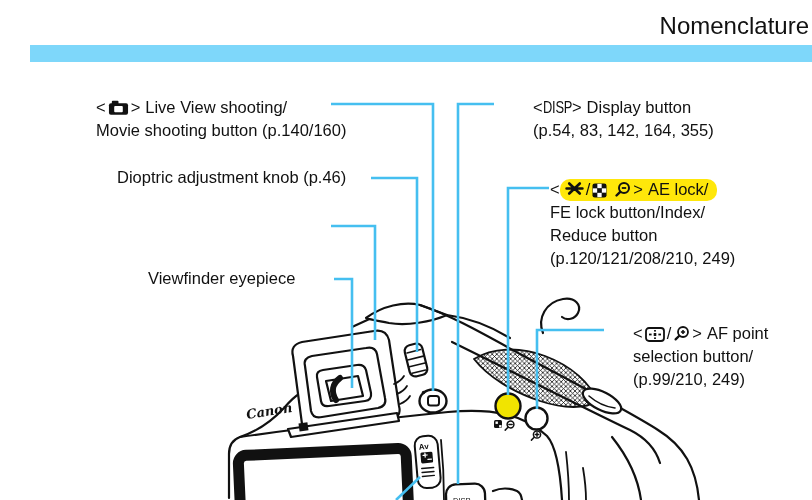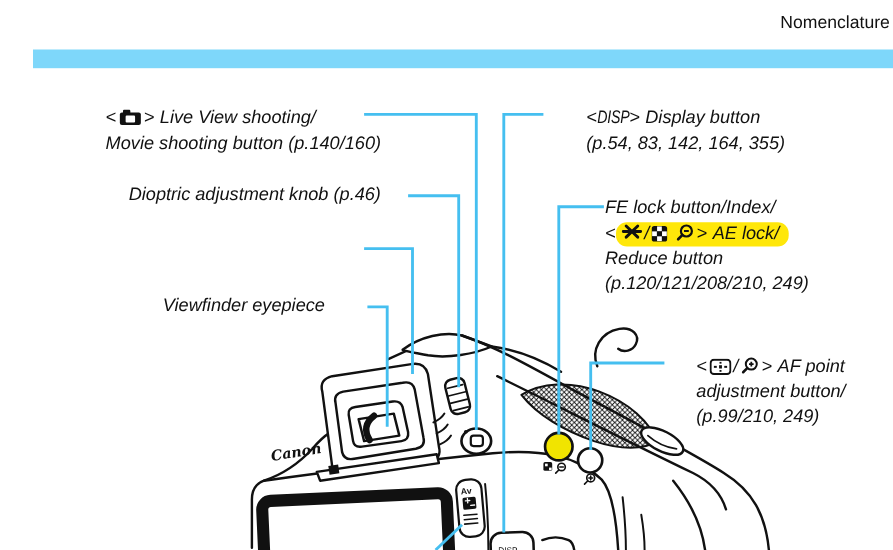--- a/index.html
+++ b/index.html
@@ -7,25 +7,25 @@
     --leader:#45BFF0;
     --highlight:#FFE70A;
     --btn-yellow:#F1E400;
     --ink:#111111;
   }
   html,body{margin:0;padding:0;background:#ffffff;}
   .page{
     position:relative;width:812px;height:500px;background:#ffffff;
     font-family:"Liberation Sans",sans-serif;color:var(--ink);overflow:hidden;
   }
-  .title{position:absolute;top:12px;right:3px;font-size:16px;}
+  .title{position:absolute;top:12px;right:3px;font-size:24px;}
   .bar{position:absolute;left:30px;top:45px;width:782px;height:17px;background:var(--accent);}
   .art{position:absolute;left:0;top:0;}
   .label{position:absolute;font-size:16.5px;line-height:23px;white-space:nowrap;}
-  .ln{display:block;font-style:italic;}
+  .ln{display:block;}
   .ic{vertical-align:-3px;margin:0 2px;}
   .close{margin-right:5px;}
   .hl{background:var(--highlight);border-radius:10px;padding:1px 9px 3px 3px;}
   .disp-key{display:inline-block;transform:scaleX(.78);transform-origin:0 70%;margin-right:-8px;letter-spacing:-.3px;}
   .ld{stroke:var(--leader);fill:none;stroke-width:2.6px;}
   .btn-yellow{fill:var(--btn-yellow);}
 </style>
 </head>
 <body>
 
@@ -151,52 +151,52 @@
   </div>
 
   <div class="label" style="left:497px;top:96px;margin-left:36px;">
     <span class="ln">
       <span>&lt;</span><span class="disp-key">DISP</span><span class="close">&gt;</span><span>Display button</span>
     </span>
     <span class="ln">(p.54, 83, 142, 164, 355)</span>
   </div>
 
   <div class="label" style="left:550px;top:178px;">
-    <span class="ln">FE lock button/Index/</span>
     <span class="ln">
       <span>&lt;</span><span class="hl"><svg class="ic" width="19" height="19" viewBox="0 0 18 18">
             <path d="M1.5 9 H16.5 M4 4.2 L14 13.8 M14 4.2 L4 13.8" stroke="#111" stroke-width="2.5" stroke-linecap="round" fill="none"></path>
           </svg><span>/</span><svg class="ic" width="15" height="15" viewBox="0 0 16 16">
             <rect x="0.5" y="0.5" width="15" height="15" rx="2.5" fill="#111"></rect>
             <rect x="5.7" y="0.9" width="4.6" height="4.6" fill="#fff"></rect>
             <rect x="0.9" y="5.7" width="4.6" height="4.6" fill="#fff"></rect>
             <rect x="10.5" y="5.7" width="4.6" height="4.6" fill="#fff"></rect>
             <rect x="5.7" y="10.5" width="4.6" height="4.6" fill="#fff"></rect>
           </svg><svg class="ic" width="17" height="17" viewBox="0 0 17 17" style="margin-left:5px;">
             <circle cx="10" cy="7" r="5" stroke="#111" stroke-width="2" fill="none"></circle>
             <path d="M7.8 7 H12.2" stroke="#111" stroke-width="1.8"></path>
             <path d="M6.2 10.8 L2.5 14.5" stroke="#111" stroke-width="2.4" stroke-linecap="round"></path>
           </svg><span class="close">&gt;</span><span>AE lock/</span></span>
     </span>
+    <span class="ln">FE lock button/Index/</span>
     <span class="ln">Reduce button</span>
     <span class="ln">(p.120/121/208/210, 249)</span>
   </div>
 
   <div class="label" style="left:633px;top:322px;">
     <span class="ln">
       <span>&lt;</span><svg class="ic" width="20" height="15" viewBox="0 0 20 15">
           <rect x="1" y="1" width="18" height="13" rx="3" stroke="#111" stroke-width="1.8" fill="none"></rect>
           <rect x="8.7" y="6" width="2.6" height="3" fill="#111"></rect>
           <rect x="4" y="6.6" width="2.6" height="1.8" fill="#111"></rect>
           <rect x="13.4" y="6.6" width="2.6" height="1.8" fill="#111"></rect>
           <rect x="9.1" y="3" width="1.8" height="1.6" fill="#111"></rect>
           <rect x="9.1" y="10.4" width="1.8" height="1.6" fill="#111"></rect>
         </svg><span>/</span><svg class="ic" width="17" height="17" viewBox="0 0 17 17">
           <circle cx="10" cy="7" r="5" stroke="#111" stroke-width="1.8" fill="none"></circle>
           <path d="M7.9 7 H12.1 M10 4.9 V9.1" stroke="#111" stroke-width="1.6"></path>
           <path d="M6.3 10.7 L2.6 14.4" stroke="#111" stroke-width="2.3" stroke-linecap="round"></path>
         </svg><span class="close">&gt;</span><span>AF point</span>
     </span>
-    <span class="ln">adjustment button/</span>
+    <span class="ln">selection button/</span>
     <span class="ln">(p.99/210, 249)</span>
   </div>
 
 </div>
 
 </body></html>

